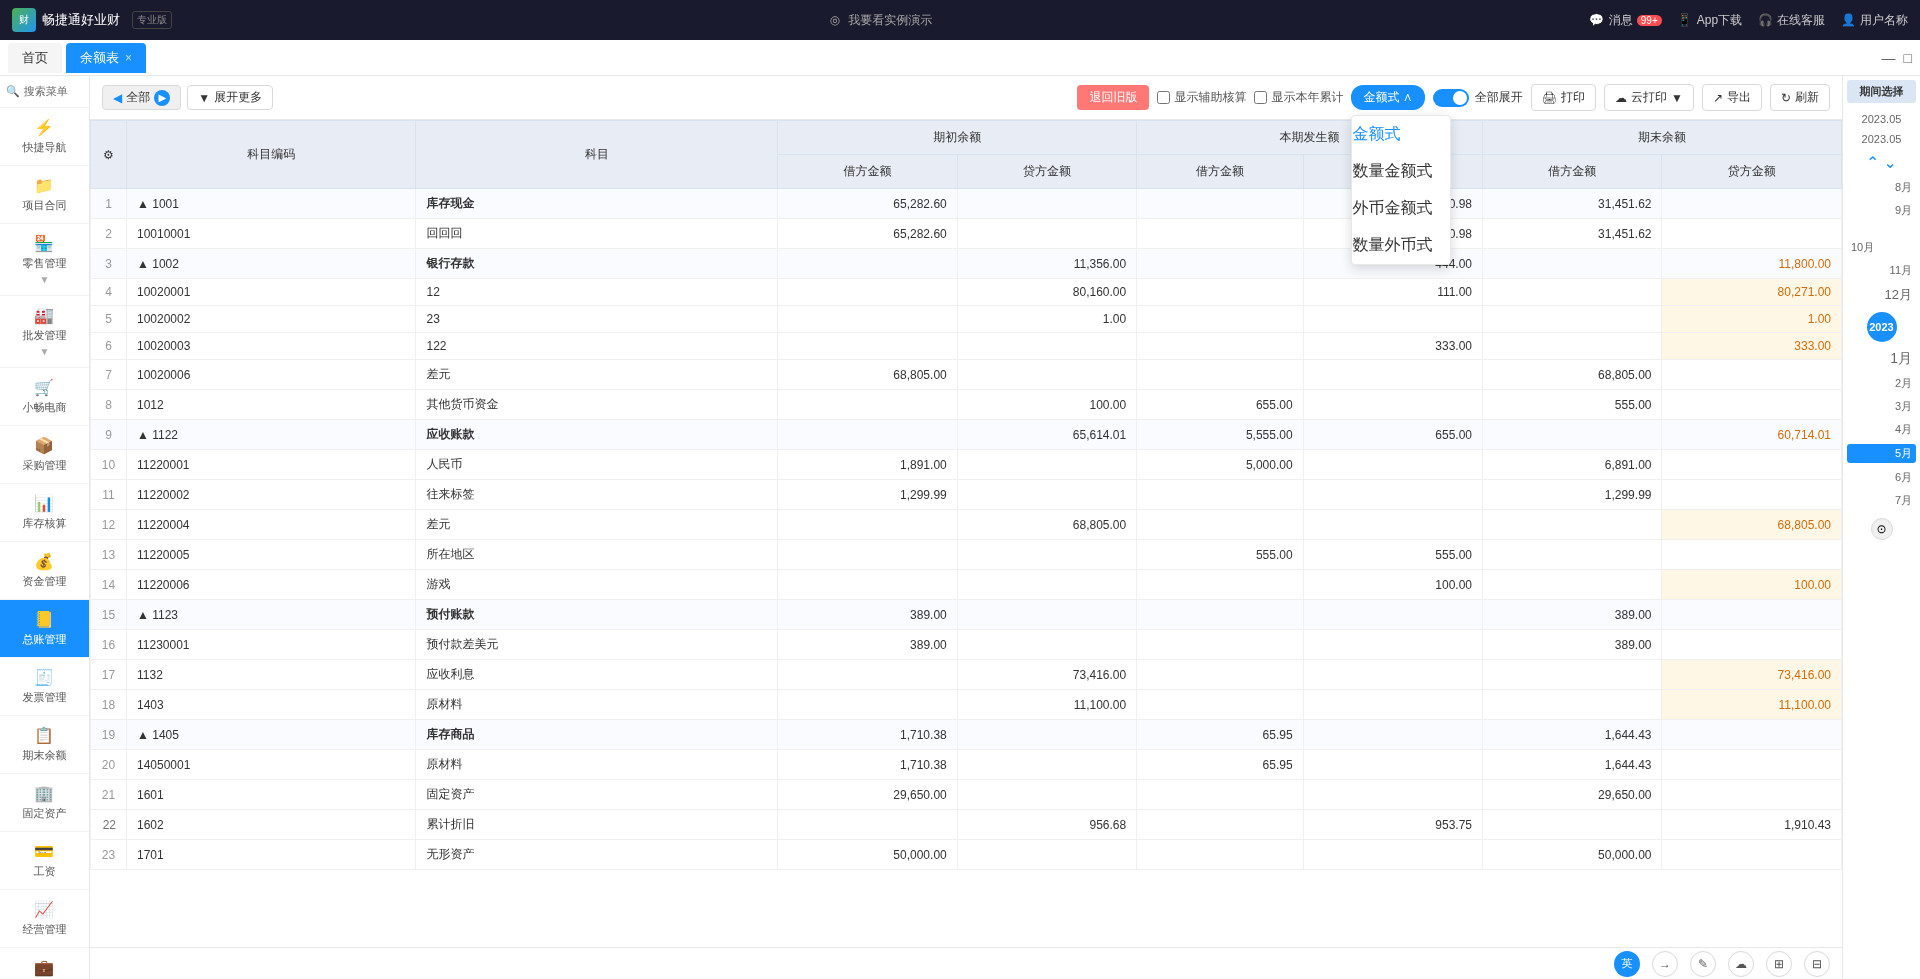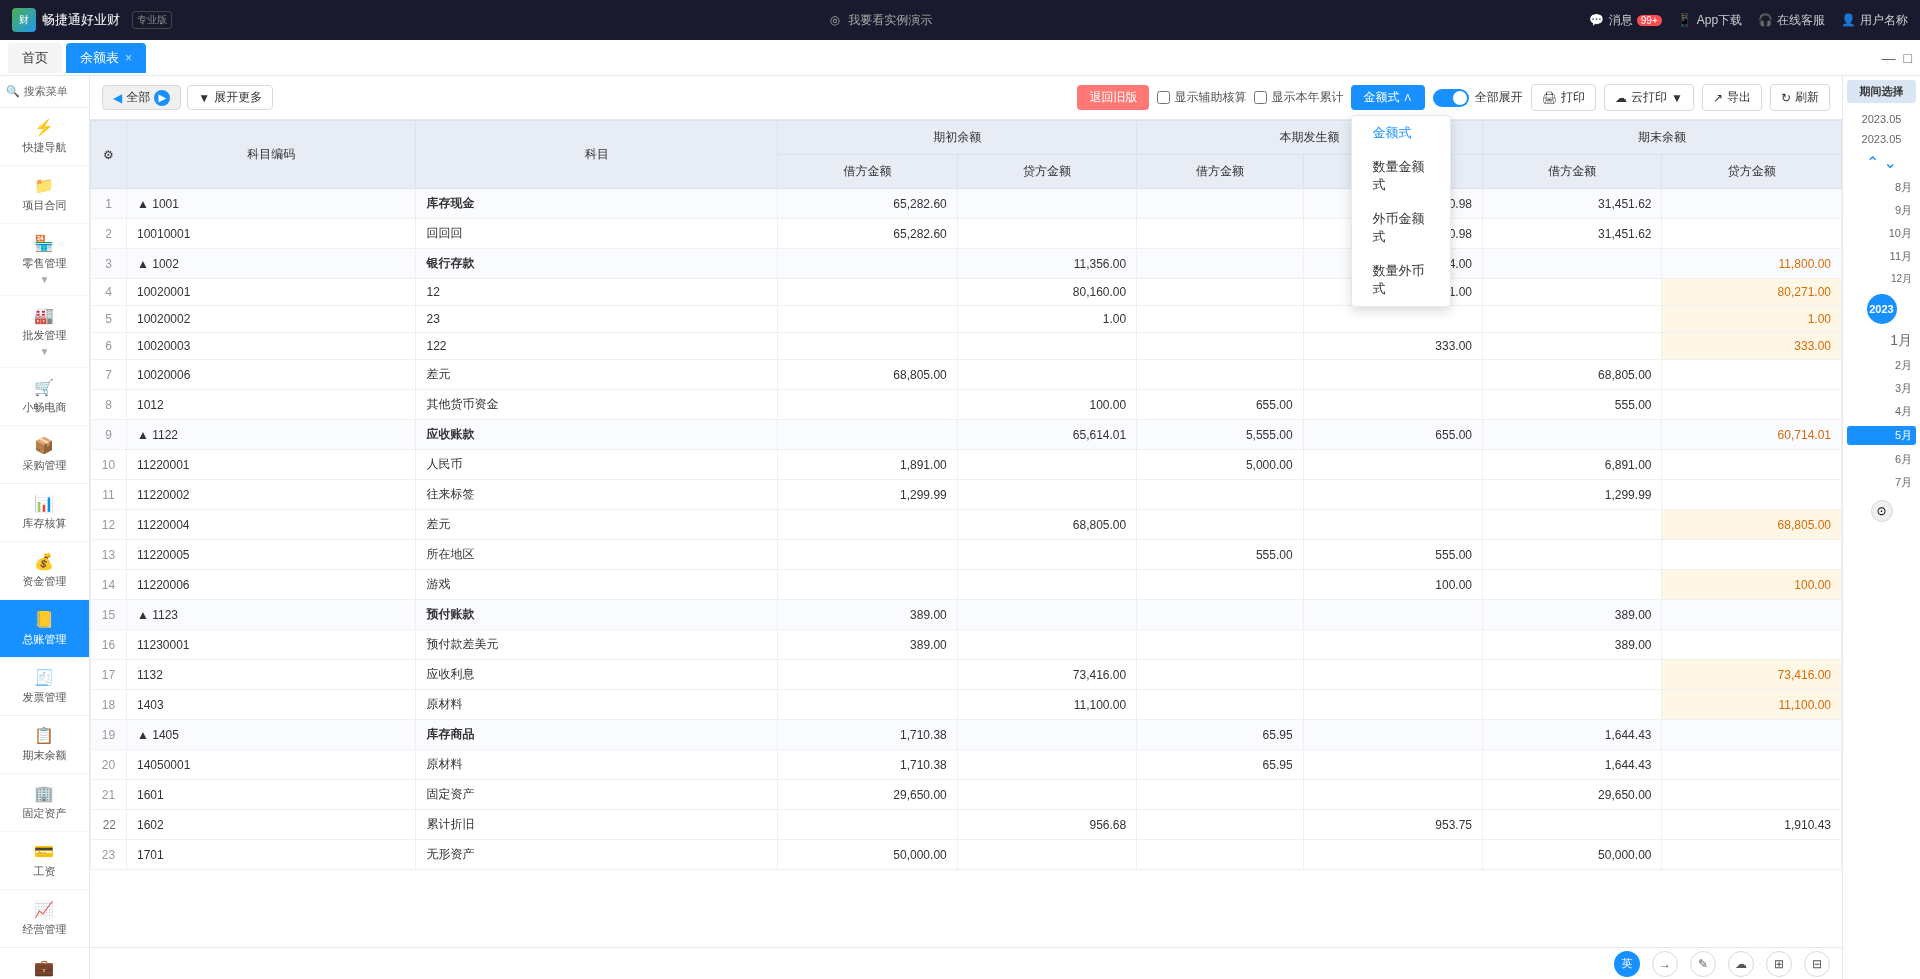--- a/index.html
+++ b/index.html
@@ -39,29 +39,29 @@
     
     
     .toolbar { padding: 8px 12px; background: #fff; border-bottom: 1px solid #e8e8e8; display: flex; align-items: center; gap: 8px; }
     .toolbar-left { display: flex; align-items: center; gap: 6px; }
     .breadcrumb-btn { background: #f0f0f0; border: 1px solid #d9d9d9; border-radius: 4px; padding: 3px 10px; cursor: pointer; font-size: 12px; display: flex; align-items: center; gap: 4px; }
     .expand-btn { border: 1px solid #d9d9d9; border-radius: 4px; padding: 3px 10px; cursor: pointer; font-size: 12px; background: #fff; display: flex; align-items: center; gap: 4px; }
     .toolbar-right { margin-left: auto; display: flex; align-items: center; gap: 8px; }
     .btn-back { background: #ff7875; color: #fff; border: none; border-radius: 4px; padding: 4px 12px; cursor: pointer; font-size: 12px; }
     .checkbox-group { display: flex; align-items: center; gap: 4px; font-size: 12px; color: #555; }
     .checkbox-group input { cursor: pointer; }
-    .btn-primary { background: #1890ff; color: #fff; border: none; border-radius: 4px; padding: 4px 12px; cursor: pointer; font-size: 12px; display: flex; align-items: center; gap: 4px; position: relative; }
+    .btn-primary { background: #1890ff; color: #fff; border: none; border-radius: 12px; padding: 4px 12px; cursor: pointer; font-size: 12px; display: flex; align-items: center; gap: 4px; position: relative; }
     .btn-white { background: #fff; border: 1px solid #d9d9d9; border-radius: 4px; padding: 4px 10px; cursor: pointer; font-size: 12px; display: flex; align-items: center; gap: 4px; }
     .toggle-switch { display: flex; align-items: center; gap: 6px; }
     .toggle { width: 36px; height: 18px; background: #1890ff; border-radius: 10px; position: relative; cursor: pointer; }
     .toggle-knob { width: 14px; height: 14px; background: #fff; border-radius: 50%; position: absolute; right: 2px; top: 2px; }
     
     
     .dropdown-menu { position: absolute; background: #fff; border: 1px solid #e8e8e8; border-radius: 4px; box-shadow: 0 4px 12px rgba(0,0,0,0.15); z-index: 1000; min-width: 100px; }
-    .dropdown-item { padding: 8px 20px; cursor: pointer; font-size: 13px; color: #333; }
+    .dropdown-item { padding: 8px 0; cursor: pointer; font-size: 16px; color: #333; }
     .dropdown-item.selected { color: #1890ff; }
     
     
     .table-wrap { flex: 1; overflow: auto; background: #fff; }
     table { width: 100%; border-collapse: collapse; font-size: 12px; }
     thead th { background: #e8edf5; color: #333; padding: 8px 10px; text-align: center; border: 1px solid #d9e3f0; font-weight: 500; position: sticky; top: 0; z-index: 10; white-space: nowrap; }
     thead th.col-settings { width: 36px; background: #e8edf5; }
     tbody tr { border-bottom: 1px solid #f0f0f0; }
     tbody td { padding: 6px 10px; text-align: center; border: 1px solid #f0f0f0; color: #333; white-space: nowrap; }
     tbody td.text-left { text-align: left; }
@@ -558,23 +558,23 @@
   <div class="right-panel" style="width:78px;overflow-y:auto;font-size:11px;padding:4px;">
     <div style="background:#dbe6f5;text-align:center;padding:4px;border-radius:3px;font-size:11px;font-weight:bold;margin-bottom:4px;">期间选择</div>
     <div style="text-align:center;color:#666;font-size:11px;padding:2px;">2023.05</div>
     <div style="text-align:center;color:#666;font-size:11px;padding:2px;">2023.05</div>
     <div style="display:flex;justify-content:center;gap:4px;padding:2px;">
       <span style="color:#1890ff;cursor:pointer;font-size:16px;">⌃</span>
       <span style="color:#1890ff;cursor:pointer;font-size:16px;">⌄</span>
     </div>
     <div style="text-align:right;color:#666;font-size:11px;padding:2px 4px;">8月</div>
     <div style="text-align:right;color:#666;font-size:11px;padding:2px 4px;">9月</div>
-    <div style="text-align:right;color:#666;font-size:11px;padding:2px 4px;">10月</div>
+    <div style="color:#666;font-size:11px;padding:2px 4px;margin-top:14px;">10月</div>
     <div style="text-align:right;color:#666;font-size:11px;padding:2px 4px;">11月</div>
-    <div style="text-align:right;color:#666;font-size:10px;padding:2px 4px;">12月</div>
+    <div style="text-align:right;color:#666;font-size:13px;padding:2px 4px;">12月</div>
     <div style="text-align:center;background:#1890ff;border-radius:50%;width:30px;height:30px;line-height:30px;color:#fff;font-size:11px;margin:2px auto;font-weight:bold;">2023</div>
     <div style="text-align:right;color:#666;font-size:14px;padding:2px 4px;">1月</div>
     <div style="text-align:right;color:#666;font-size:11px;padding:2px 4px;">2月</div>
     <div style="text-align:right;color:#666;font-size:11px;padding:2px 4px;">3月</div>
     <div style="text-align:right;color:#666;font-size:11px;padding:2px 4px;">4月</div>
     <div style="text-align:right;background:#1890ff;color:#fff;border-radius:3px;font-size:11px;padding:2px 4px;margin:1px 0;">5月</div>
     <div style="text-align:right;color:#666;font-size:11px;padding:2px 4px;">6月</div>
     <div style="text-align:right;color:#666;font-size:11px;padding:2px 4px;">7月</div>
     <div style="display:flex;justify-content:center;padding:4px;">
       <button style="background:#f0f0f0;border:1px solid #d9d9d9;border-radius:50%;width:22px;height:22px;cursor:pointer;font-size:12px;">⊙</button>

